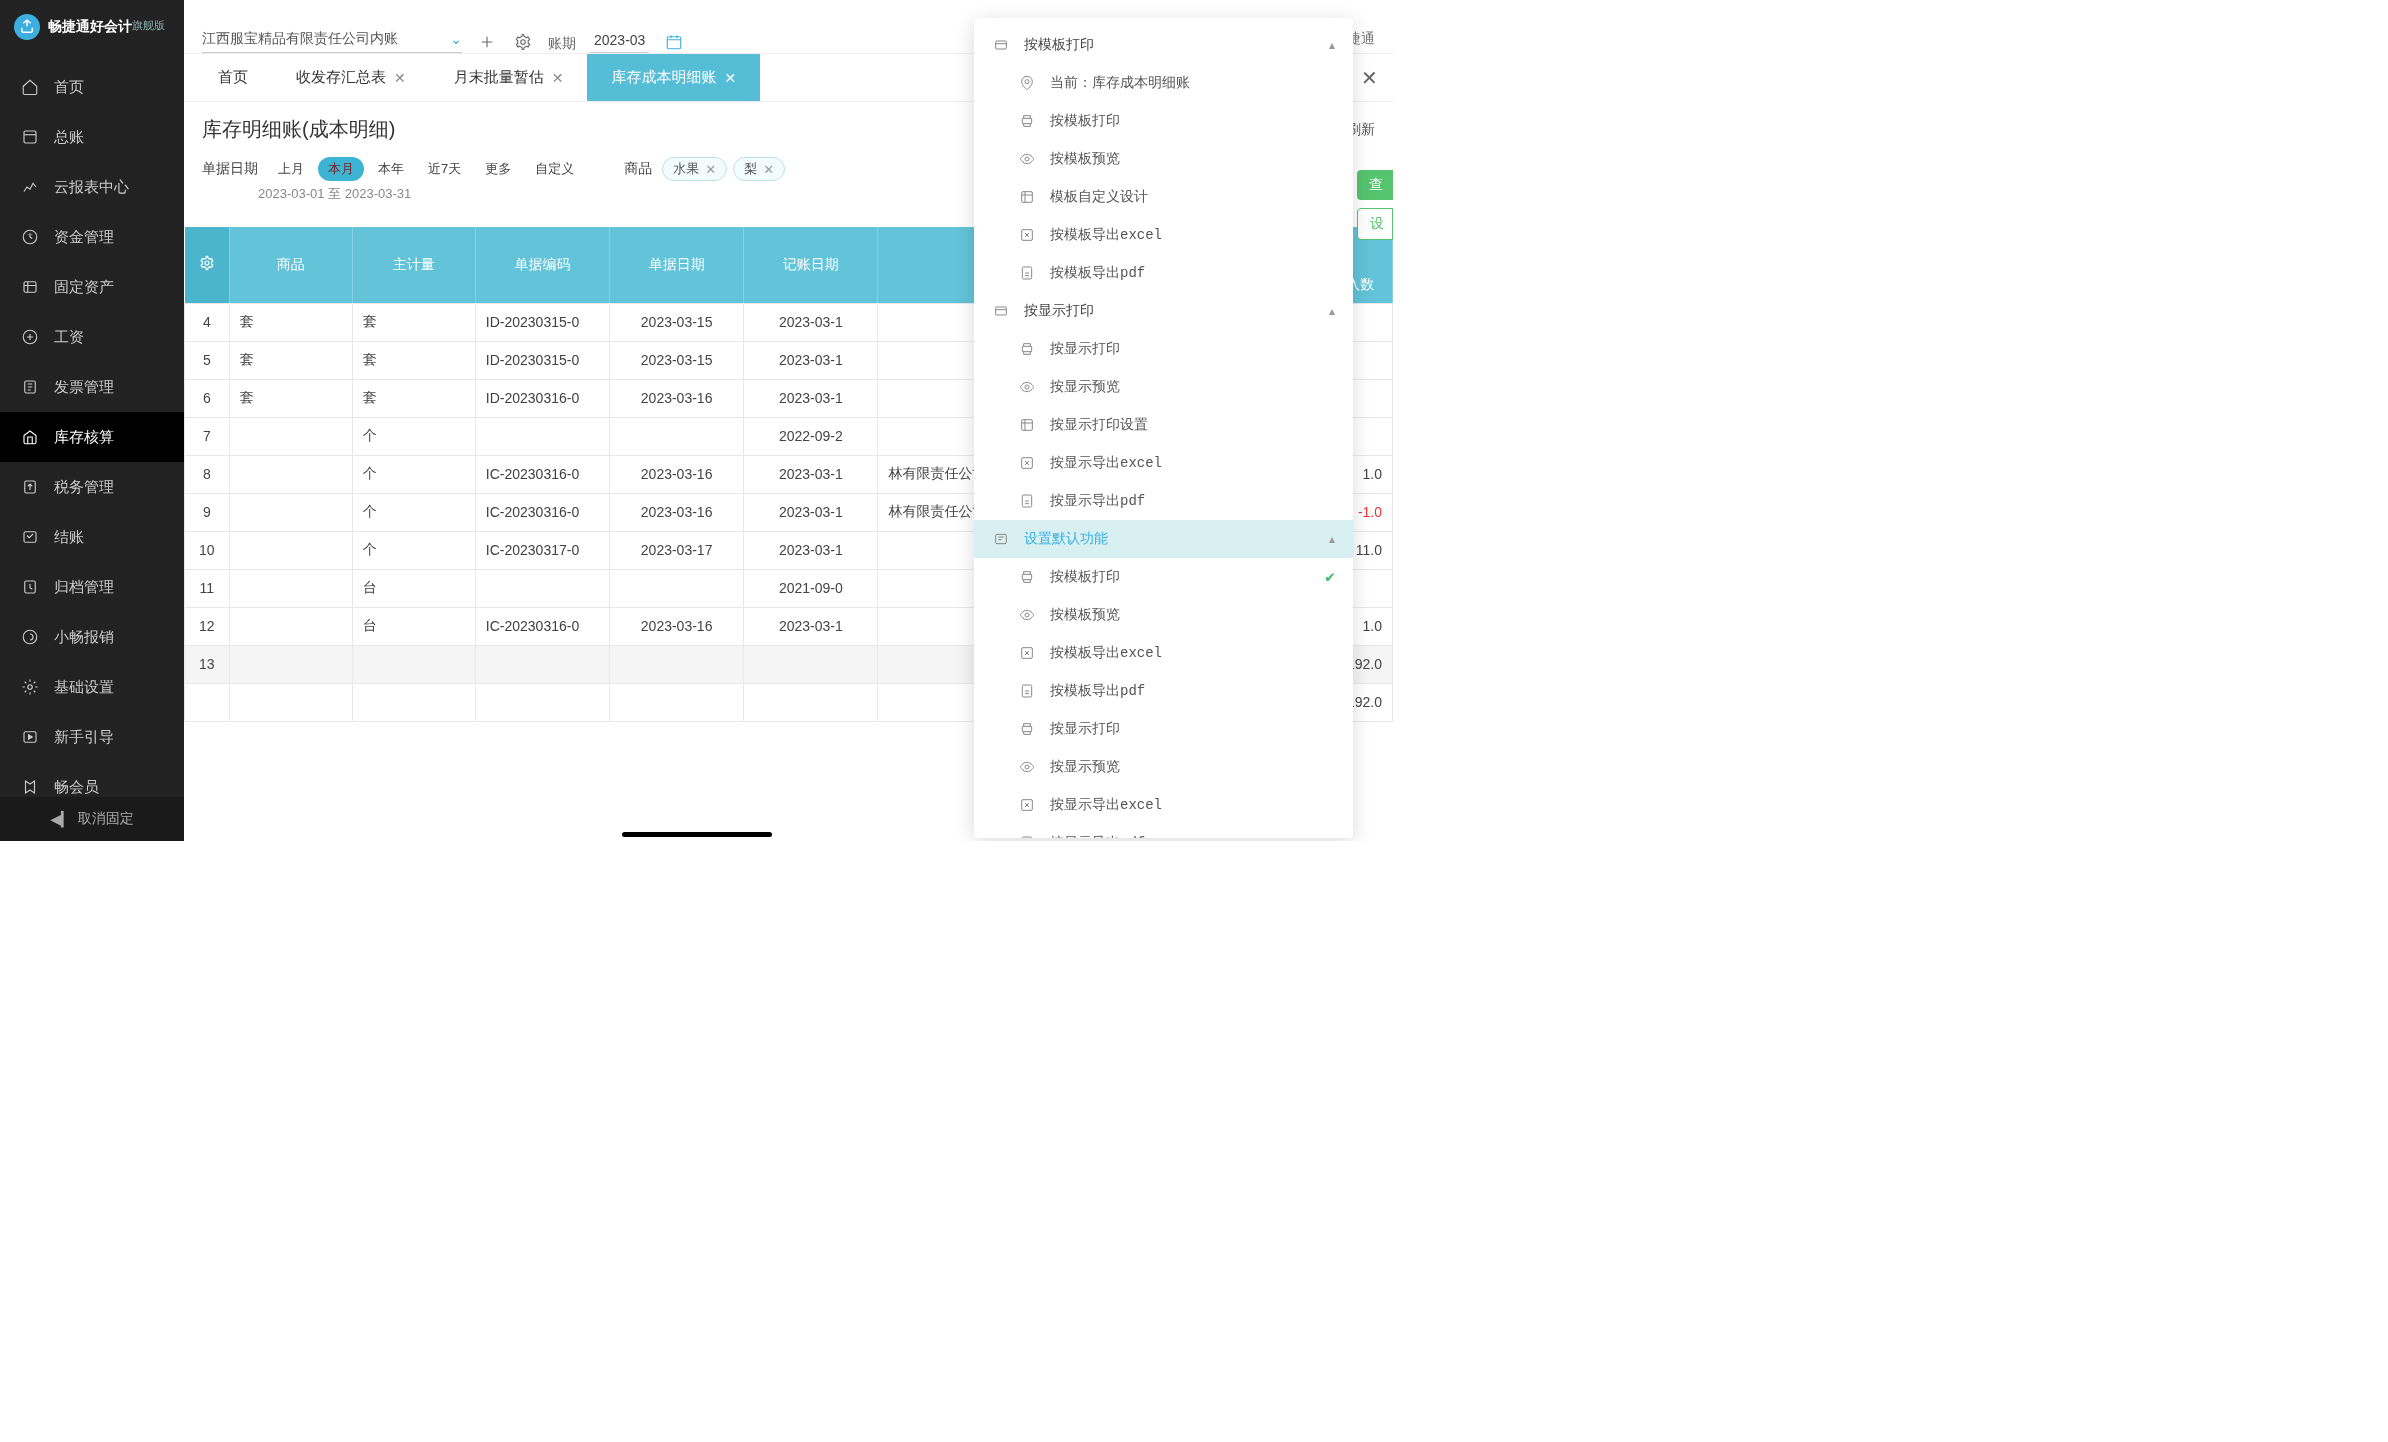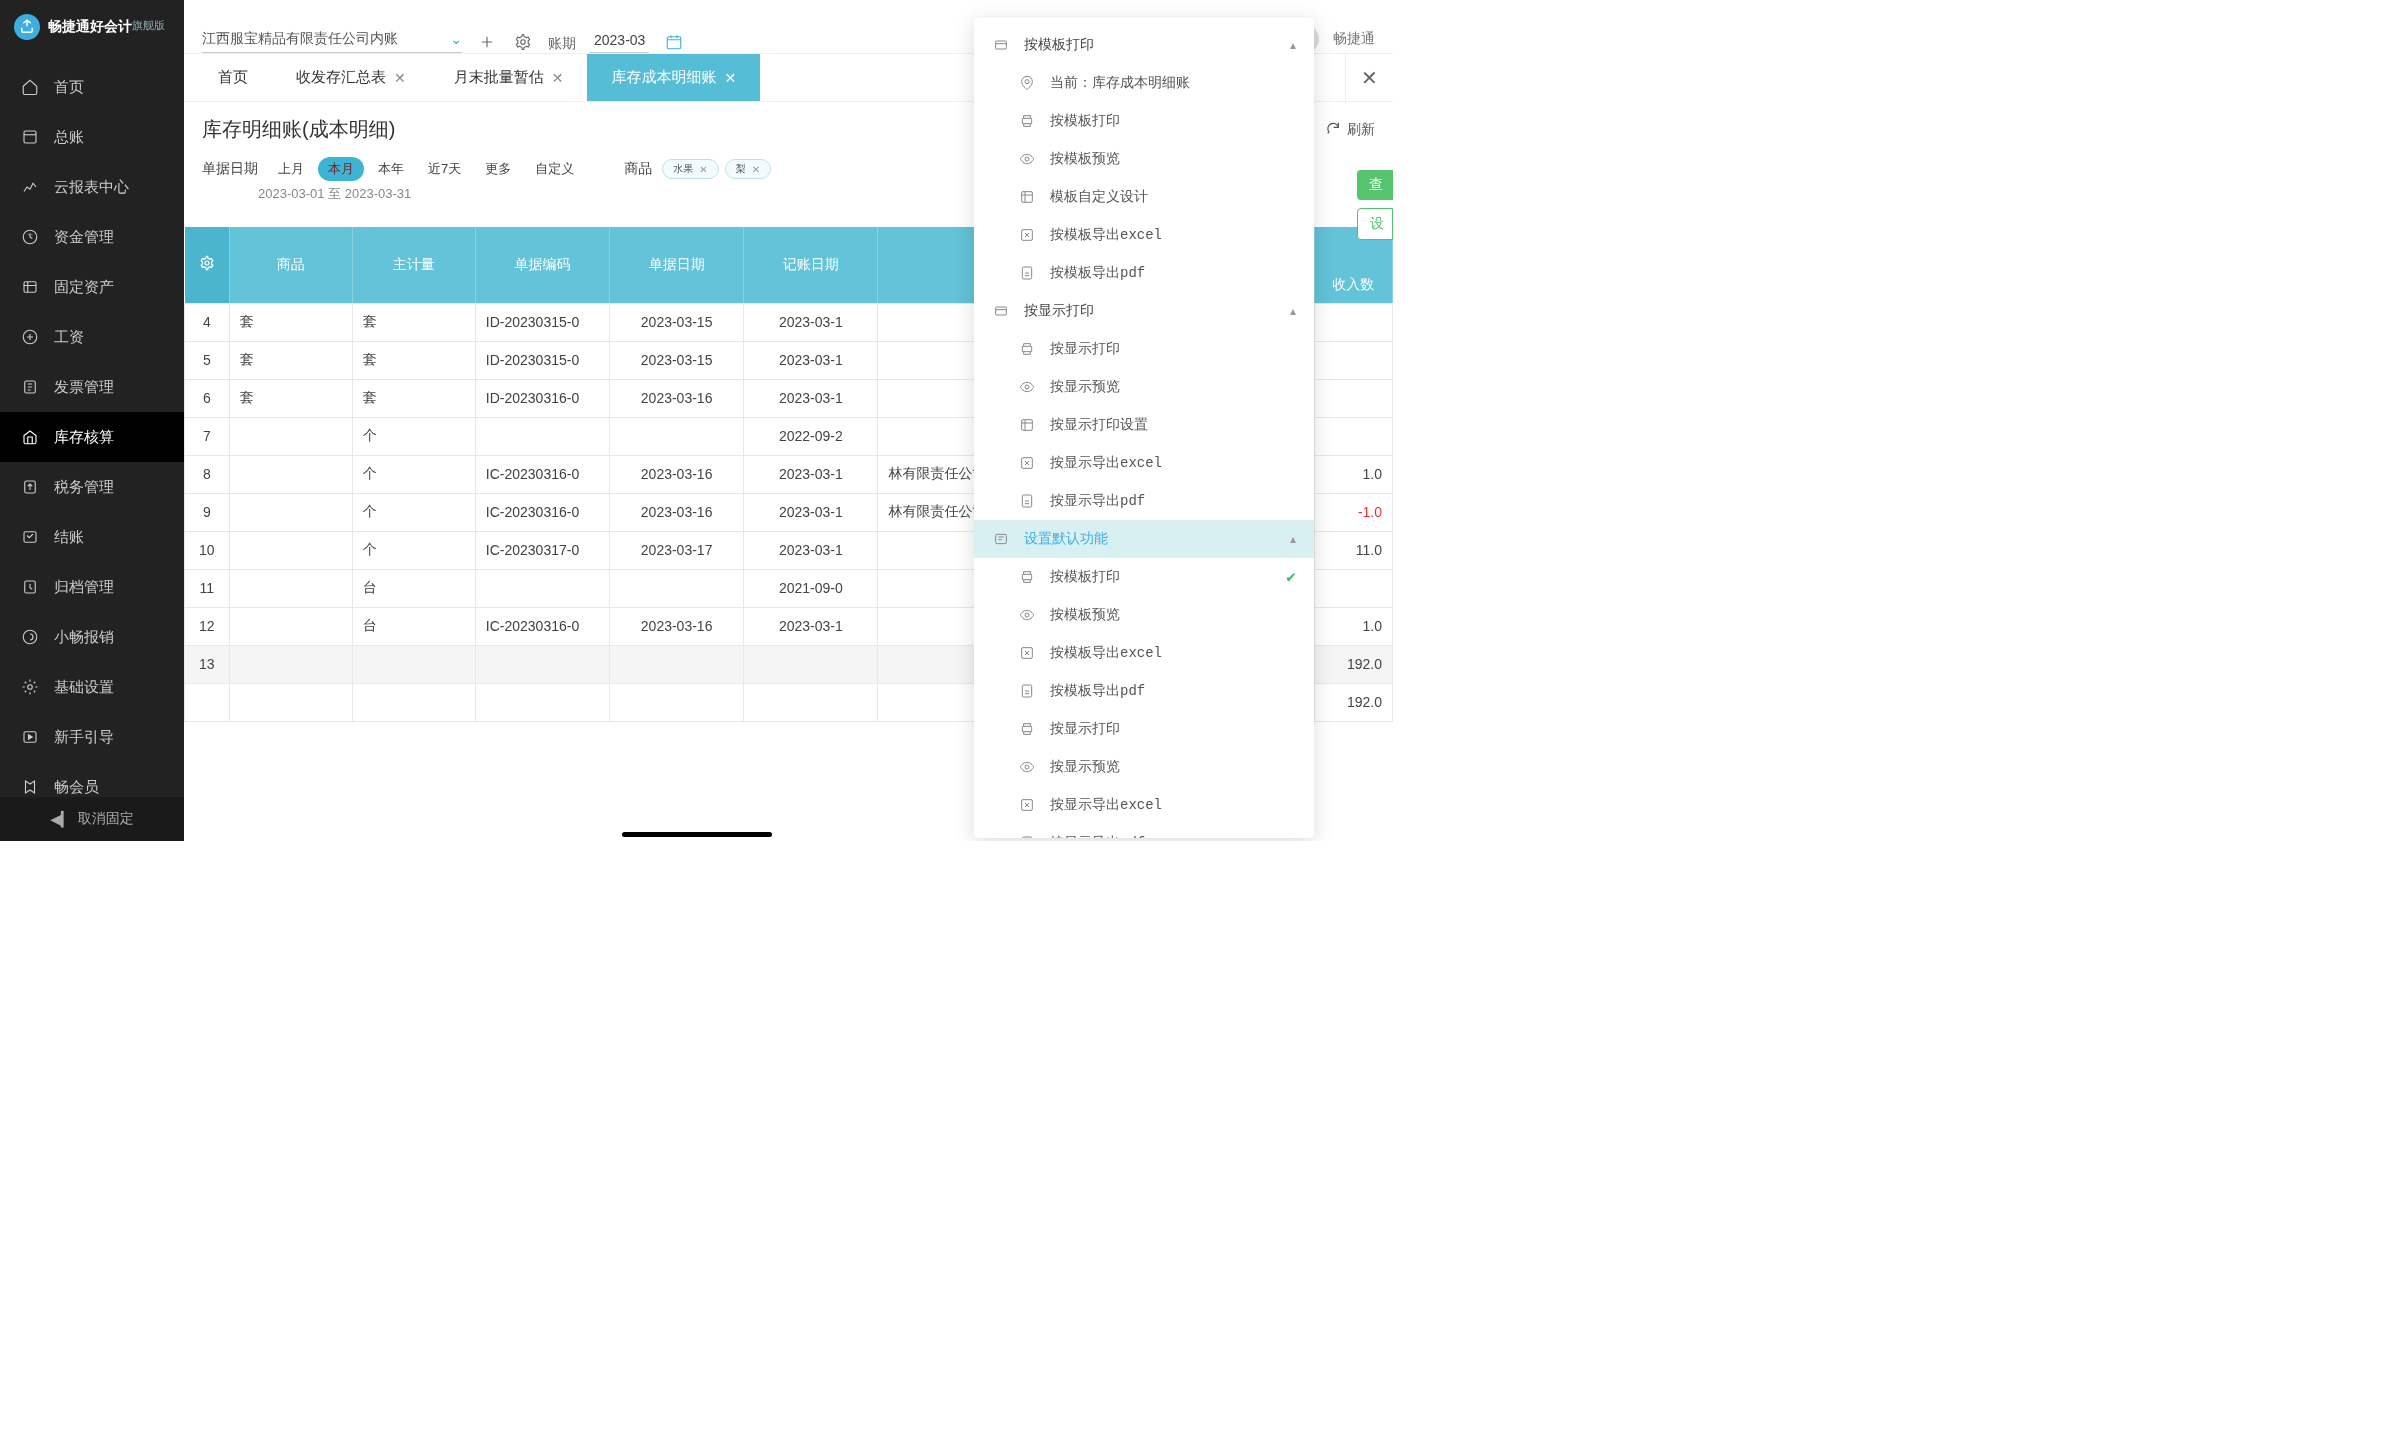--- a/index.html
+++ b/index.html
@@ -47,21 +47,21 @@
 .page-title { font-size: 20px; color: #333; font-weight: 500; }
 .titlebar-right { margin-left: auto; display: flex; align-items: center; gap: 22px; color: #555; }
 .btn-text { display: flex; align-items: center; gap: 6px; cursor: pointer; }
 
 
 .filterbar { display: flex; align-items: center; padding: 10px 18px 6px; gap: 40px; color: #444; flex-wrap: wrap; }
 .filter-group { display: flex; align-items: center; gap: 10px; }
 .pill-row { display: flex; align-items: center; gap: 4px; }
 .pill { padding: 3px 10px; border-radius: 12px; cursor: pointer; font-size: 13px; }
 .pill.active { background: #3db4d4; color: #7f1d1d; }
-.chip { display: inline-flex; align-items: center; gap: 6px; border: 1px solid #bde0e8; background: #f2fbfd; color: #555; border-radius: 12px; padding: 2px 10px; font-size: 10px; }
+.chip { display: inline-flex; align-items: center; gap: 6px; border: 1px solid #bde0e8; background: #f2fbfd; color: #555; border-radius: 12px; padding: 2px 10px; font-size: 13px; }
 .chip .x { color: #999; cursor: pointer; }
 .date-range-sub { font-size: 13px; color: #888; padding-left: 74px; margin-top: -2px; margin-bottom: 6px; }
 
 
 .side-actions { position: absolute; right: 0; top: 170px; display: flex; flex-direction: column; gap: 8px; }
 .side-btn { background: #56c36f; color: #fff; padding: 6px 8px 6px 12px; border-radius: 4px 0 0 4px; cursor: pointer; font-size: 14px; }
 .side-btn.outline { background: #fff; color: #56c36f; border: 1px solid #56c36f; }
 
 
 .table-wrap { margin: 18px 0 0 0; overflow: auto; flex: 1; }
@@ -69,21 +69,21 @@
 thead th { background: #63c3d8; color: #fff; font-weight: 500; padding: 0 10px; height: 40px; border-right: 1px solid rgba(255,255,255,0.25); text-align: center; white-space: nowrap; }
 thead tr.sub th { height: 36px; }
 tbody td { border: 1px solid #e8e8e8; padding: 0 10px; height: 38px; text-align: center; white-space: nowrap; color: #444; }
 tbody td.left { text-align: left; }
 tbody td.right { text-align: right; }
 tbody tr.hl td { background: #f5f5f5; }
 .link { color: #404040; cursor: pointer; }
 .neg { color: #e33; }
 
 
-.dropdown { position: absolute; left: 790px; top: 18px; width: 340px; background: #fff; box-shadow: 0 4px 20px rgba(0,0,0,0.15); border-radius: 4px; padding: 8px 0; z-index: 1000; max-height: 820px; overflow: hidden; }
+.dropdown { position: absolute; left: 790px; top: 18px; width: 379px; background: #fff; box-shadow: 0 4px 20px rgba(0,0,0,0.15); border-radius: 4px; padding: 8px 0; z-index: 1000; max-height: 820px; overflow: hidden; }
 .dd-item, .dd-header { display: flex; align-items: center; padding: 0 18px; height: 38px; gap: 14px; cursor: pointer; color: #555; }
 .dd-item.indent { padding-left: 44px; font-family: Liberation Mono, monospace; }
 .dd-header { color: #444; font-weight: 500; }
 .dd-item.selected { background: #d9f0f2; color: #3daee0; }
 .dd-item .check { margin-left: auto; color: #3bbf6b; font-size: 16px; }
 .dd-item .arrow, .dd-header .arrow { margin-left: auto; color: #999; font-size: 12px; }
 .dd-icon { width: 18px; height: 18px; display: inline-flex; align-items: center; justify-content: center; color: #888; }
 .dd-icon svg { width: 16px; height: 16px; stroke: currentColor; fill: none; stroke-width: 1.5; }
 
 

